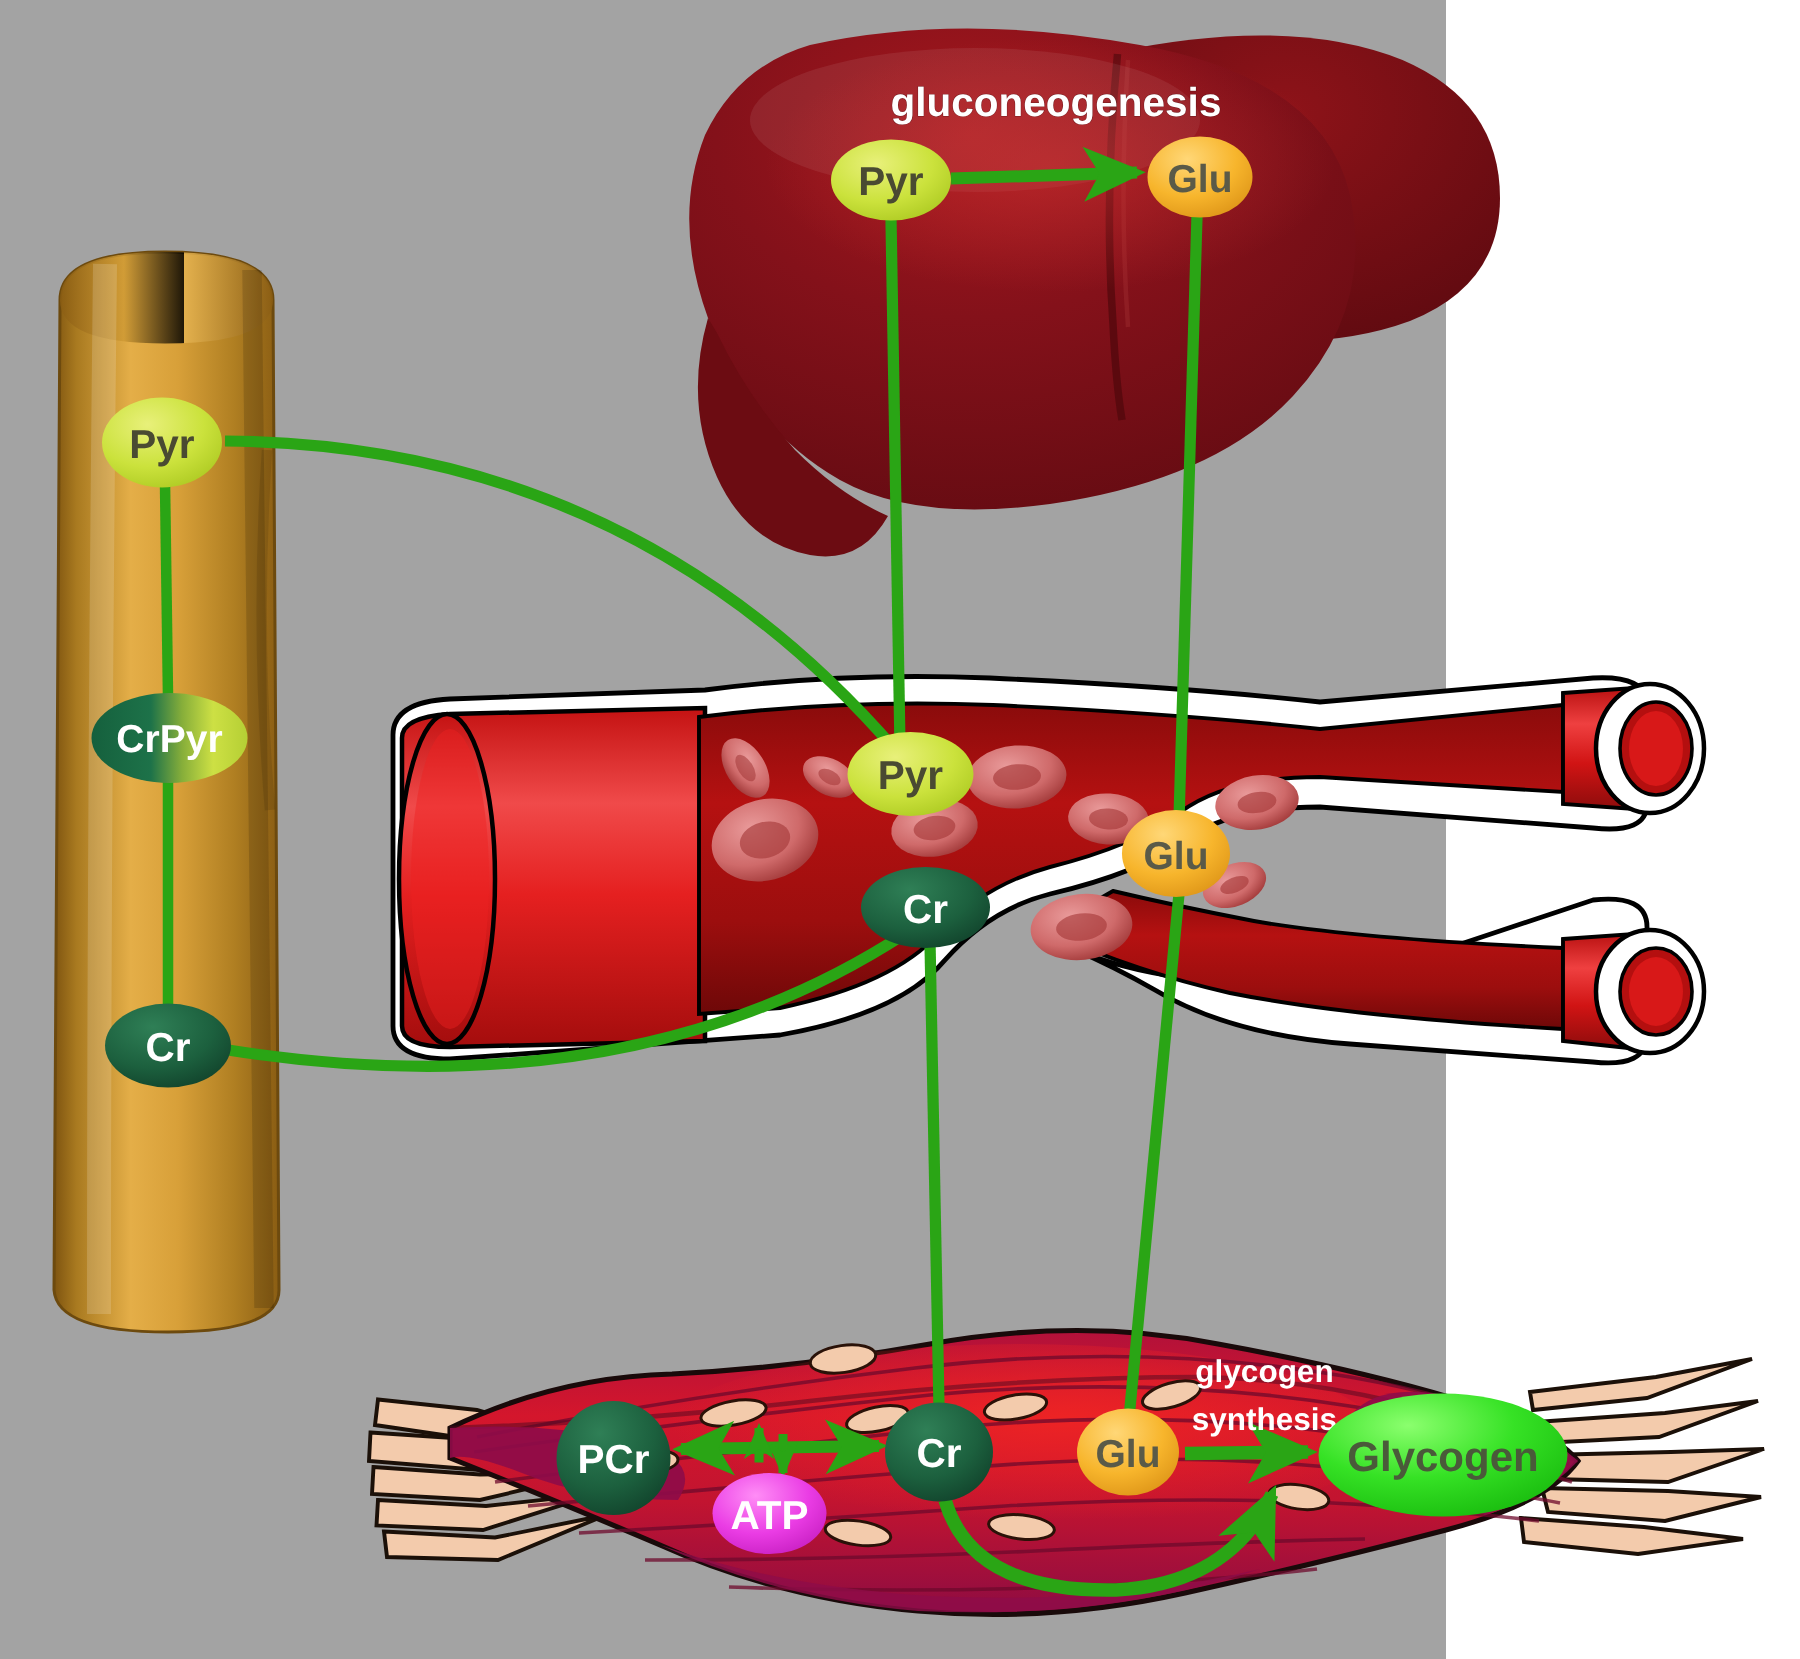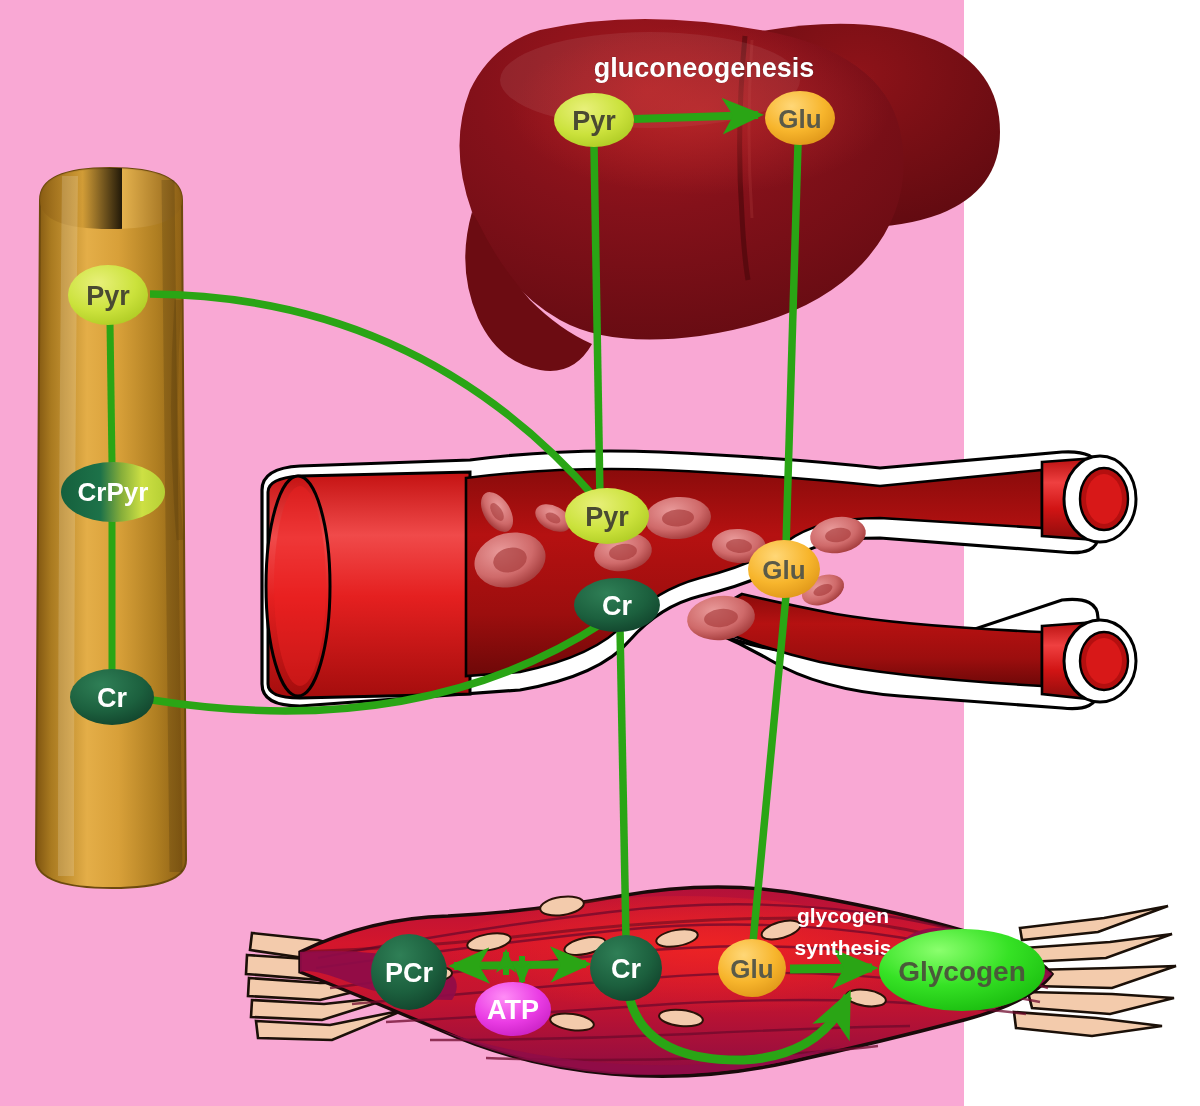--- a/index.html
+++ b/index.html
@@ -1,21 +1,21 @@
 <!DOCTYPE html>
 <html><head>
 <meta charset="utf-8">
 <style>
   html,body{margin:0;padding:0;background:#ffffff;}
   body{
     width:1200px;height:1106px;
     font-family:"Liberation Sans", sans-serif;
     overflow:hidden;position:relative;
   }
-  #stage{position:relative;width:964px;height:1106px;background:#f9a8d4;}
+  #stage{position:relative;width:964px;height:1106px;background:#a3a3a3;}
   svg#scene{position:absolute;left:0;top:0;width:1200px;height:1106px;}
   .nodeLabel{
     font-family:"Liberation Sans", sans-serif;
     font-weight:bold;
     text-anchor:middle;
     dominant-baseline:central;
     paint-order:stroke fill;
   }
 </style>
 </head>

